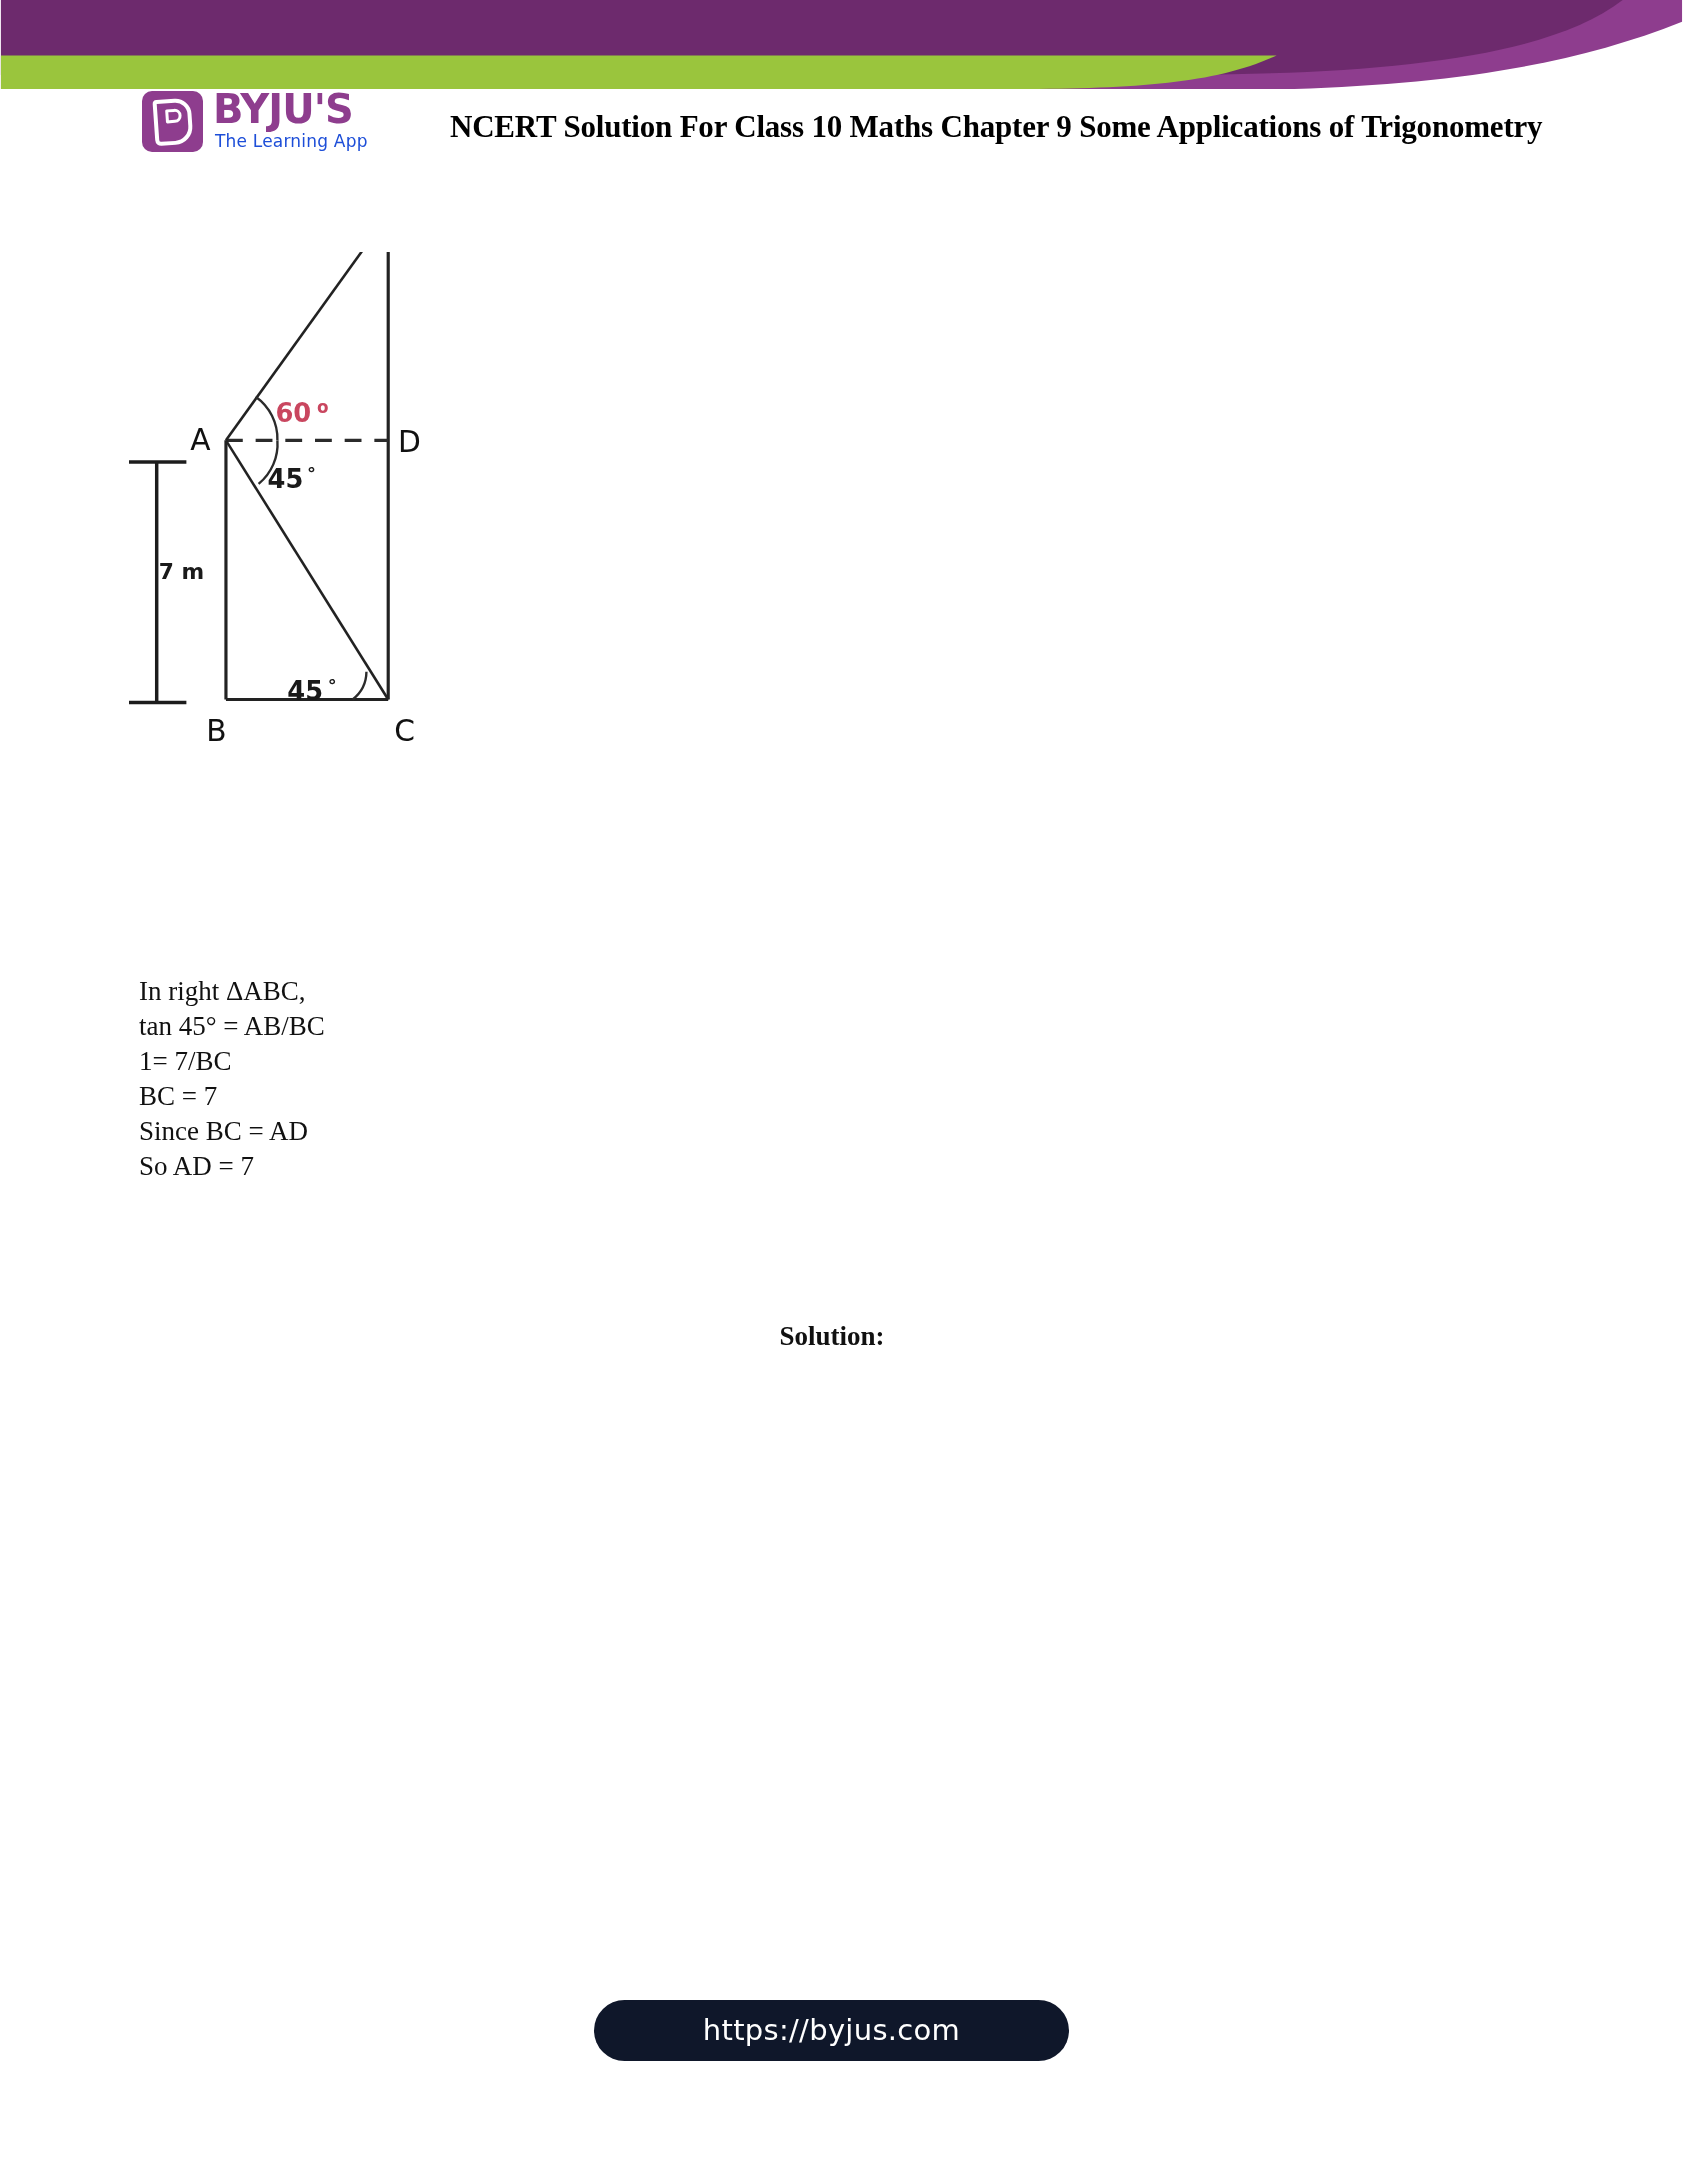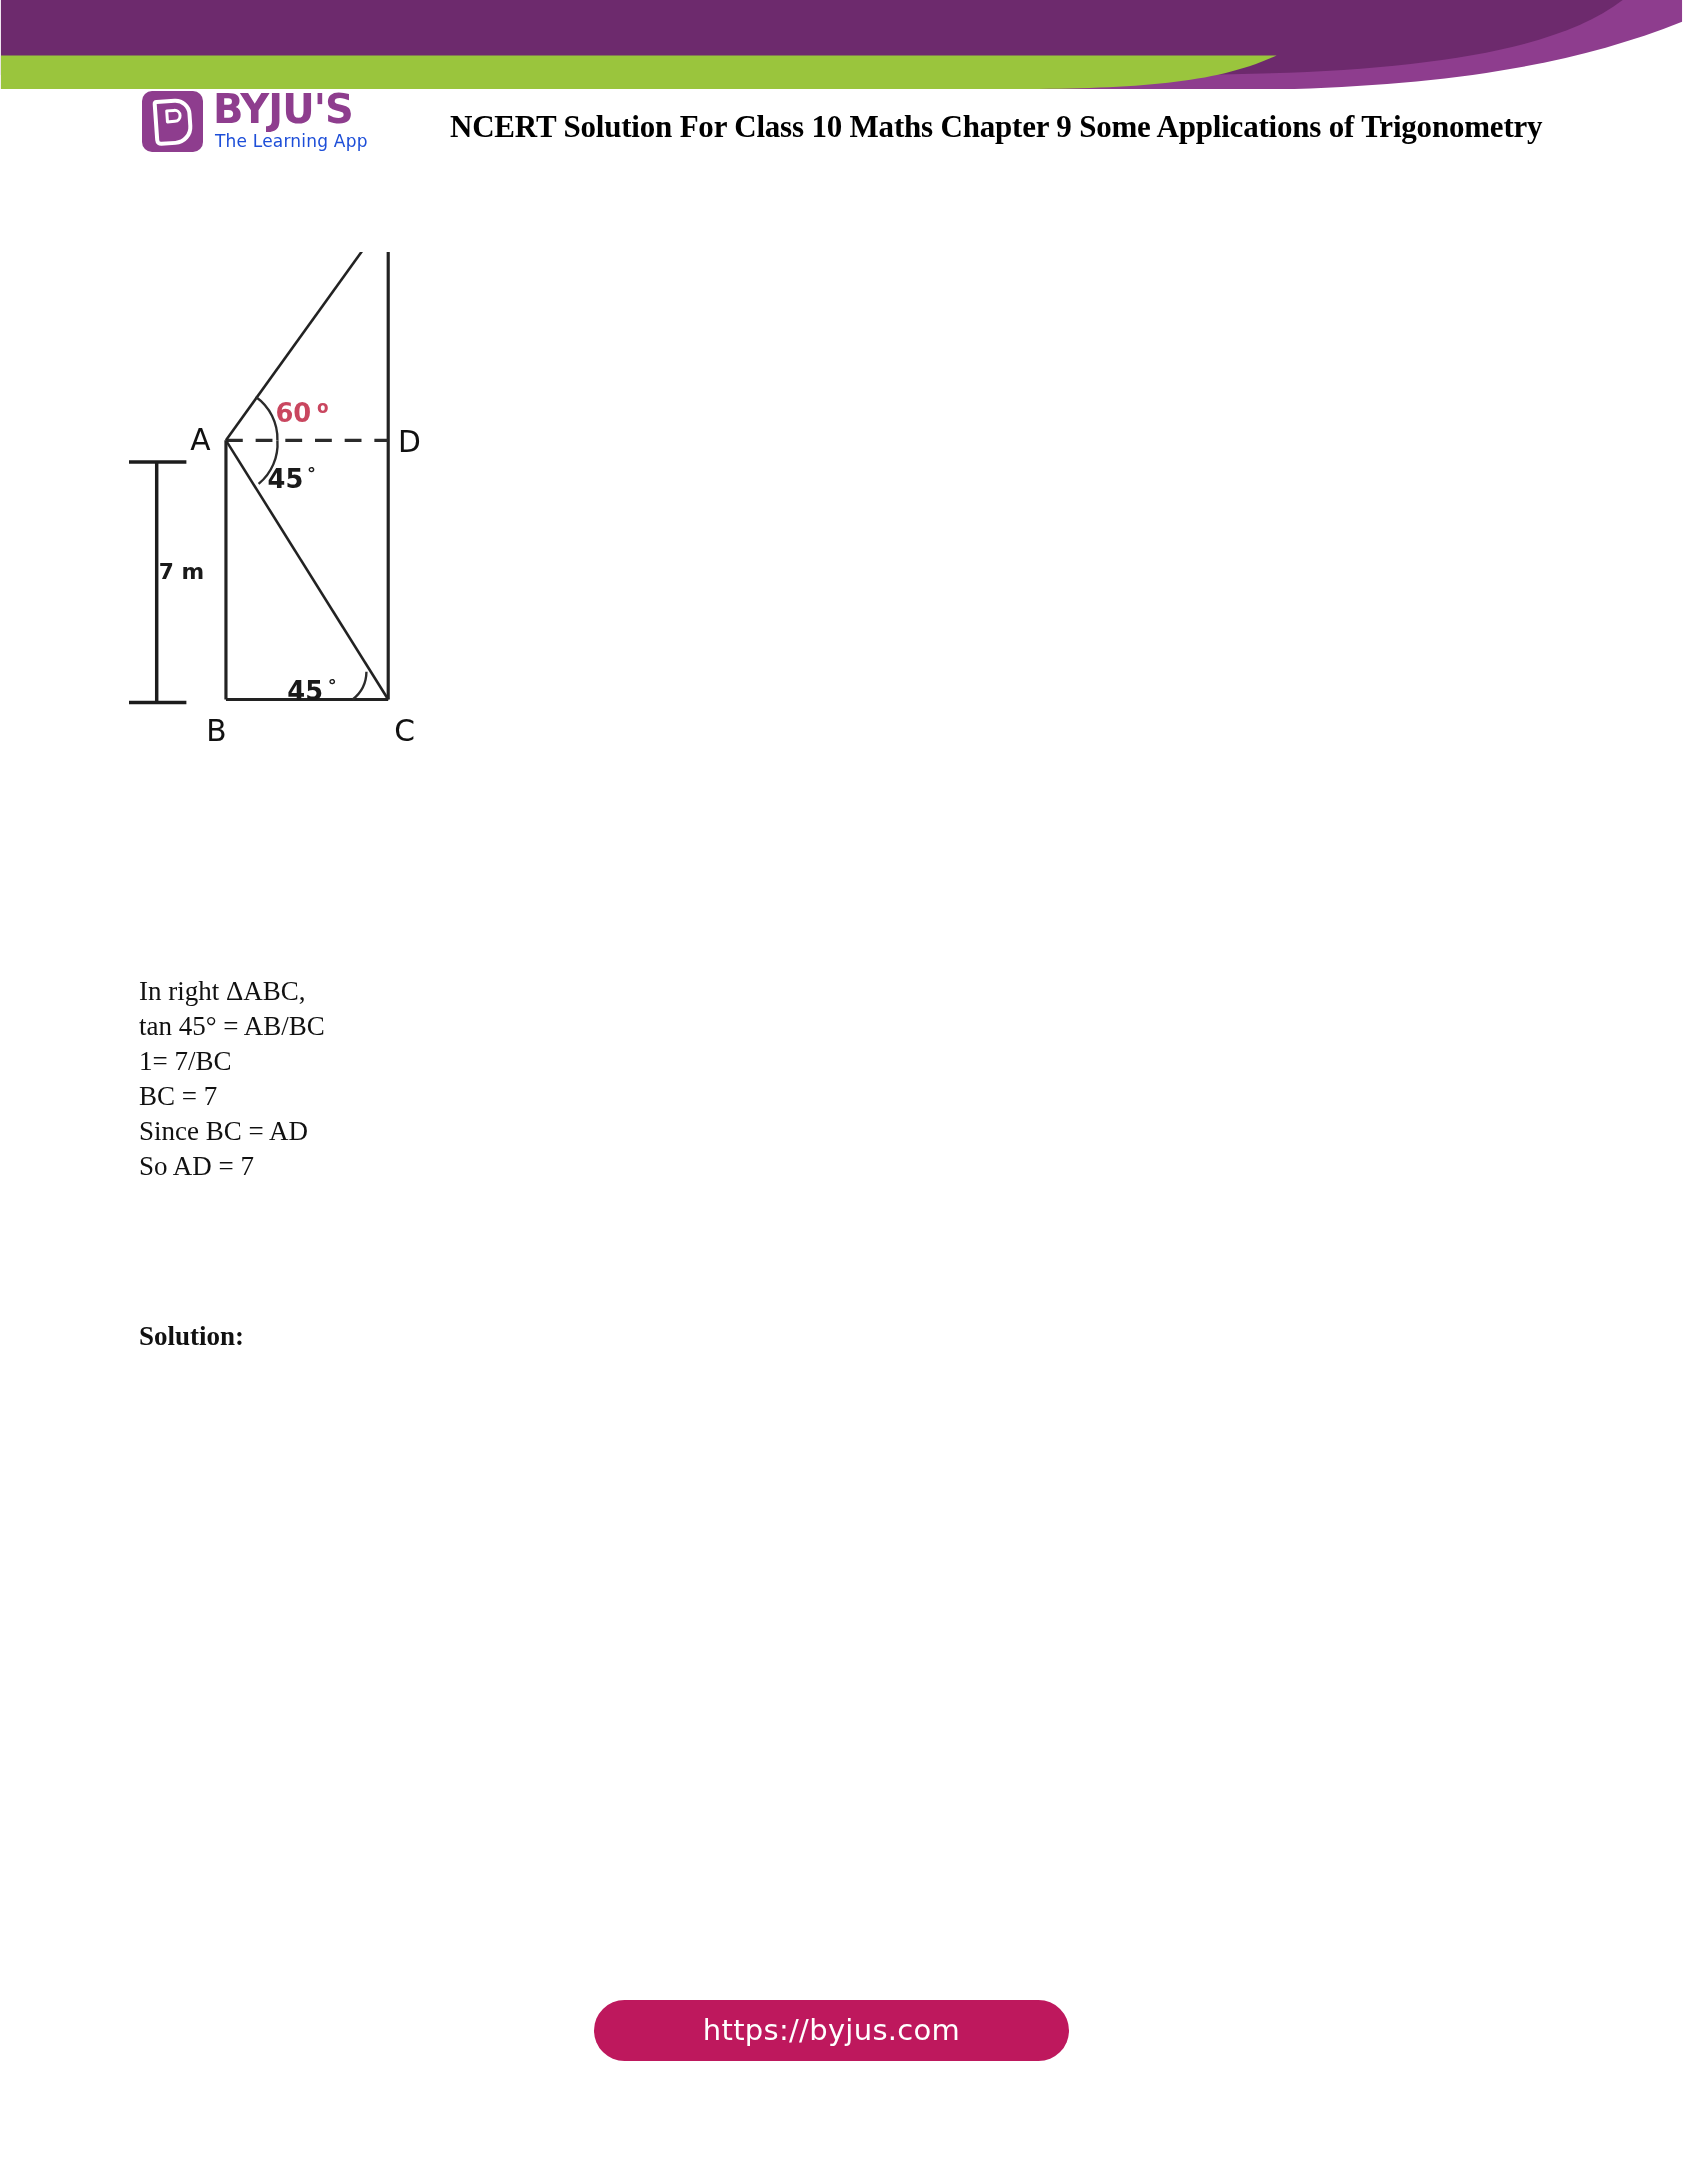--- a/index.html
+++ b/index.html
@@ -60,21 +60,21 @@
     font-size:27px;color:#111111;line-height:35px;
     white-space:pre-wrap;
   }
   .blk{margin:4px 0 0 0;}
   .gap{height:34px;}
   .q-bold{
     font-family:"Liberation Serif", serif;
     font-weight:bold;font-size:27px;color:#000;
     line-height:37px;text-align:justify;width:1386px;
   }
-  .sol-head{font-weight:bold;font-size:27px;}
+  .sol-head{font-weight:bold;font-size:27px;text-align:center;}
 
   
   .footer-pill{
     position:absolute;left:594px;top:2000px;
     width:475px;height:61px;border-radius:31px;
     background:#8e2f8e;
   }
   .footer-pill span{
     display:block;width:100%;line-height:61px;text-align:center;
     font-family:"DejaVu Sans", sans-serif;
@@ -161,16 +161,16 @@
 
 
   <div style="height:57px"></div>
 
 
   <div style="height:44px"></div>
 
   <div class="txt sol-head">Solution:</div>
 </div>
 
-<div class="footer-pill" style="background: #be185d;">
+<div class="footer-pill" style="background: #0f172a;">
   <span>https://byjus.com</span>
 </div>
 
 
 </body></html>

